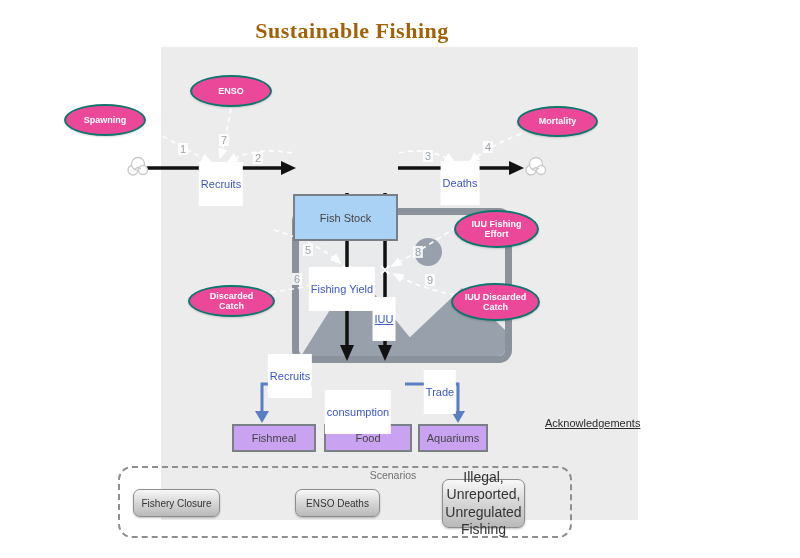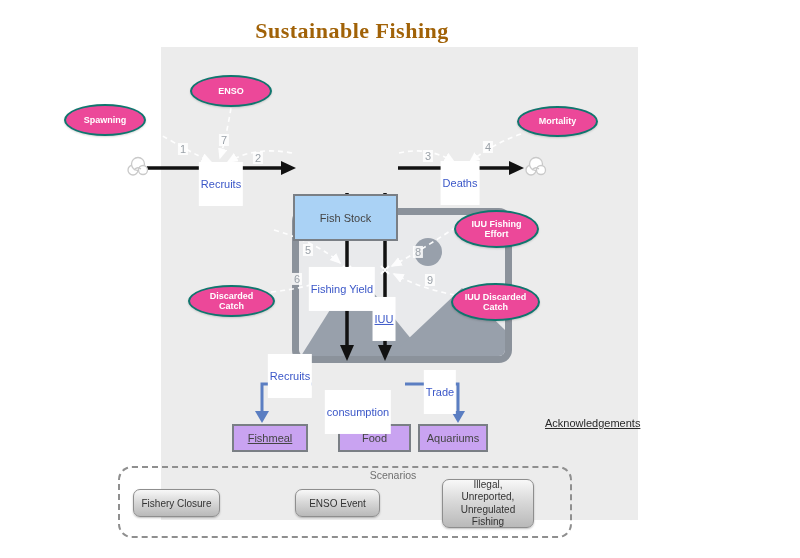--- a/index.html
+++ b/index.html
@@ -19,22 +19,22 @@
   #v-enso{left:190px;top:75px;width:82px;height:32px;}
   #v-mortality{left:517px;top:106px;width:81px;height:31px;}
   #v-fishing-effort{left:191px;top:212px;width:82px;height:32px;}
   #v-discarded-catch{left:188px;top:285px;width:87px;height:32px;}
   #v-iuu-fishing-effort{left:454px;top:210px;width:85px;height:38px;}
   #v-iuu-discarded-catch{left:451px;top:283px;width:89px;height:38px;}
   .stock{position:absolute;z-index:3;display:flex;align-items:center;justify-content:center;
          border:2px solid #7a7f85;color:#444;font-size:11px;box-sizing:border-box;text-align:center;}
   #s-fish-stock{left:293px;top:146px;width:105px;height:47px;background:#aad2f5;margin-top:48px;}
   #s-fish-market{left:312px;top:362px;width:93px;height:41px;background:#a9dcc0;}
-  #s-fishmeal{left:232px;top:424px;width:76px;height:28px;background:#c9a3f1;text-decoration:underline;}
-  #s-food{left:338px;top:424px;width:73px;height:28px;background:#c9a3f1;}
+  #s-fishmeal{left:232px;top:424px;width:84px;height:28px;background:#c9a3f1;}
+  #s-food{left:324px;top:424px;width:88px;height:28px;background:#c9a3f1;}
   #s-aquariums{left:418px;top:424px;width:70px;height:28px;background:#c9a3f1;}
   .flowlabel{position:absolute;z-index:4;transform:translate(-50%,-50%);background:#fff;
              color:#3b57c8;font-size:11px;padding:16px 2px;white-space:nowrap;line-height:1.1;}
   #f-recruits{left:221px;top:184px;}
   #f-deaths{left:460px;top:183px;}
   #f-fishing-yield{left:342px;top:289px;}
   #f-iuu{left:384px;top:319px;text-decoration:underline;}
   #f-reduction{left:290px;top:376px;}
   #f-trade{left:440px;top:364px;margin-top:28px;}
   #f-consumption{left:358px;top:412px;}
@@ -48,21 +48,21 @@
   .scenariobox{position:absolute;left:118px;top:466px;width:454px;height:72px;z-index:5;
                border:2px dashed #8f8f8f;border-radius:14px;box-sizing:border-box;}
   .scenariolabel{position:absolute;left:50%;top:1px;transform:translateX(-50%);
                  color:#6f6f6f;font-size:10.5px;margin-left:48px;}
   .scn-btn{position:absolute;display:flex;align-items:center;justify-content:center;
            border:1px solid #8e8e8e;border-radius:7px;color:#333;font-size:10px;text-align:center;
            background:linear-gradient(#f8f8f8,#d9d9d9 45%,#b9b9b9);
            box-shadow:0 1px 2px rgba(0,0,0,.25);cursor:pointer;box-sizing:border-box;}
   #b-fishery{left:13px;top:21px;width:87px;height:28px;}
   #b-enso{left:175px;top:21px;width:85px;height:28px;}
-  #b-iuu{left:322px;top:11px;width:92px;height:49px;font-size:10px;line-height:1.25;white-space:pre-line;}
+  #b-iuu{left:322px;top:11px;width:83px;height:49px;font-size:14px;line-height:1.25;white-space:pre-line;}
 </style>
 </head>
 <body>
 
 <div class="canvas">
 
   <div class="title">Sustainable Fishing</div>
   <div class="panel"></div>
 
   <div class="imgbox">
@@ -175,20 +175,20 @@
   <span class="linknum" id="n6">6</span>
   <span class="linknum" id="n7">7</span>
   <span class="linknum" id="n8">8</span>
   <span class="linknum" id="n9">9</span>
 
   <a class="ack">Acknowledgements</a>
 
   <div class="scenariobox">
     <div class="scenariolabel">Scenarios</div>
     <button class="scn-btn" id="b-fishery">Fishery Closure</button>
-    <button class="scn-btn" id="b-enso">ENSO Event</button>
+    <button class="scn-btn" id="b-enso">ENSO Deaths</button>
     <button class="scn-btn" id="b-iuu">Illegal,
 Unreported,
 Unregulated
 Fishing</button>
   </div>
 
 </div>
 
 </body></html>

